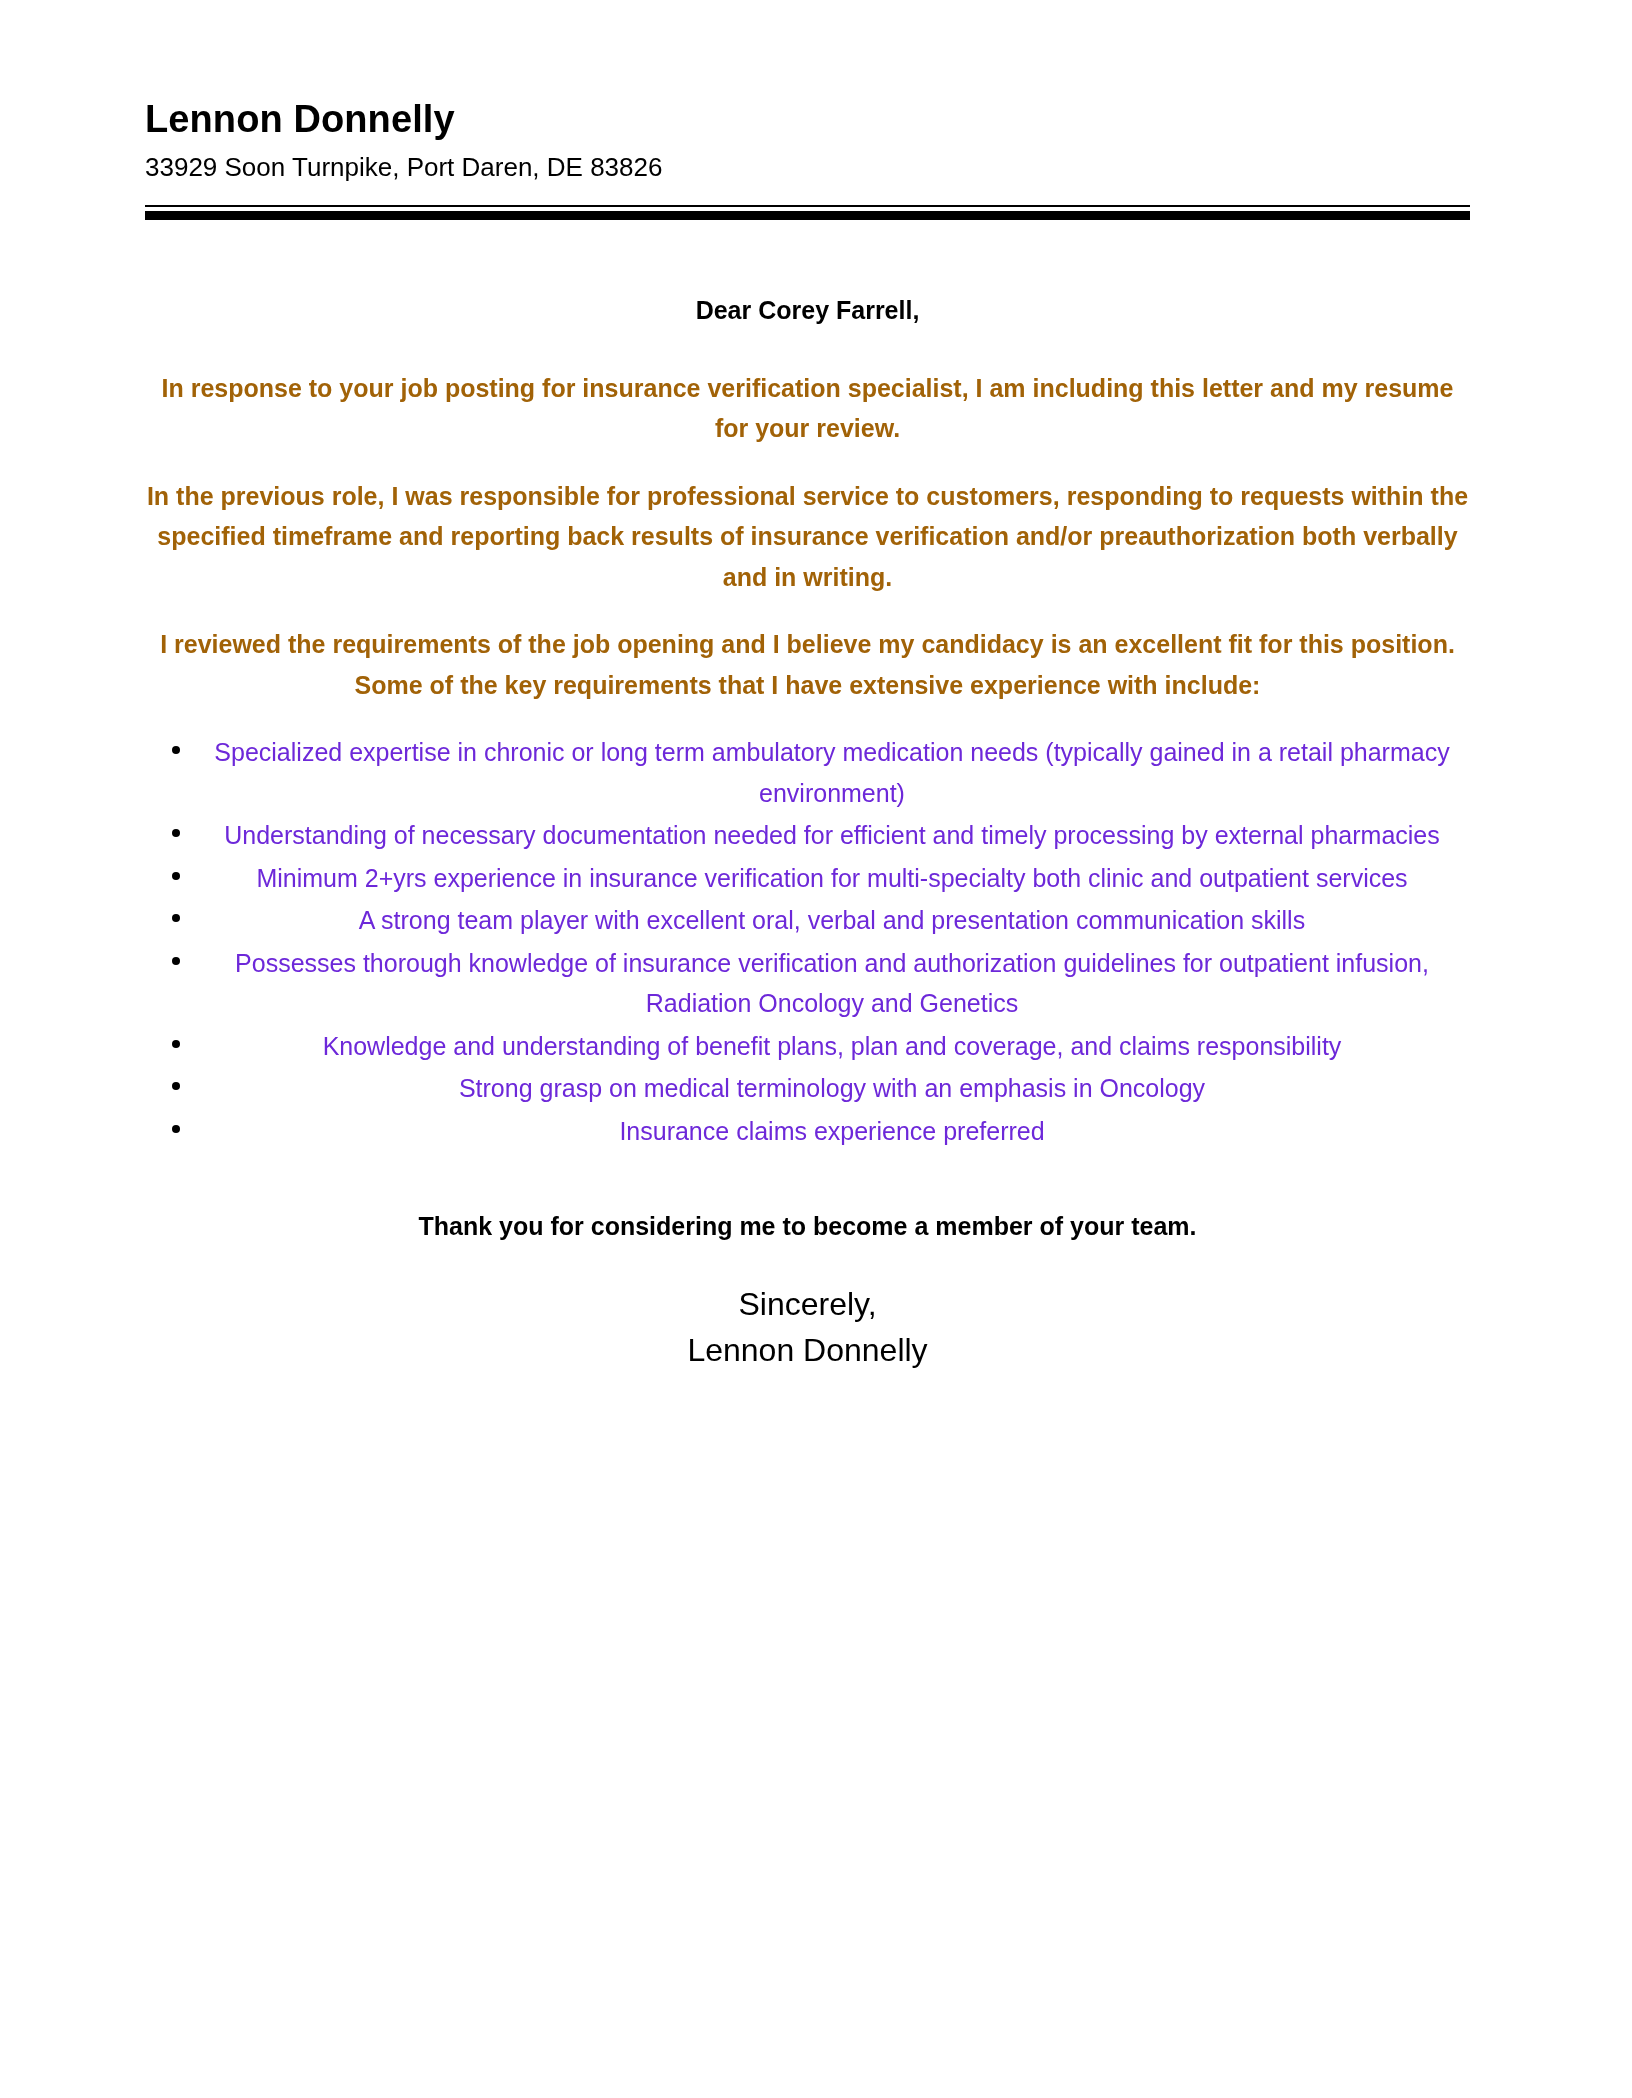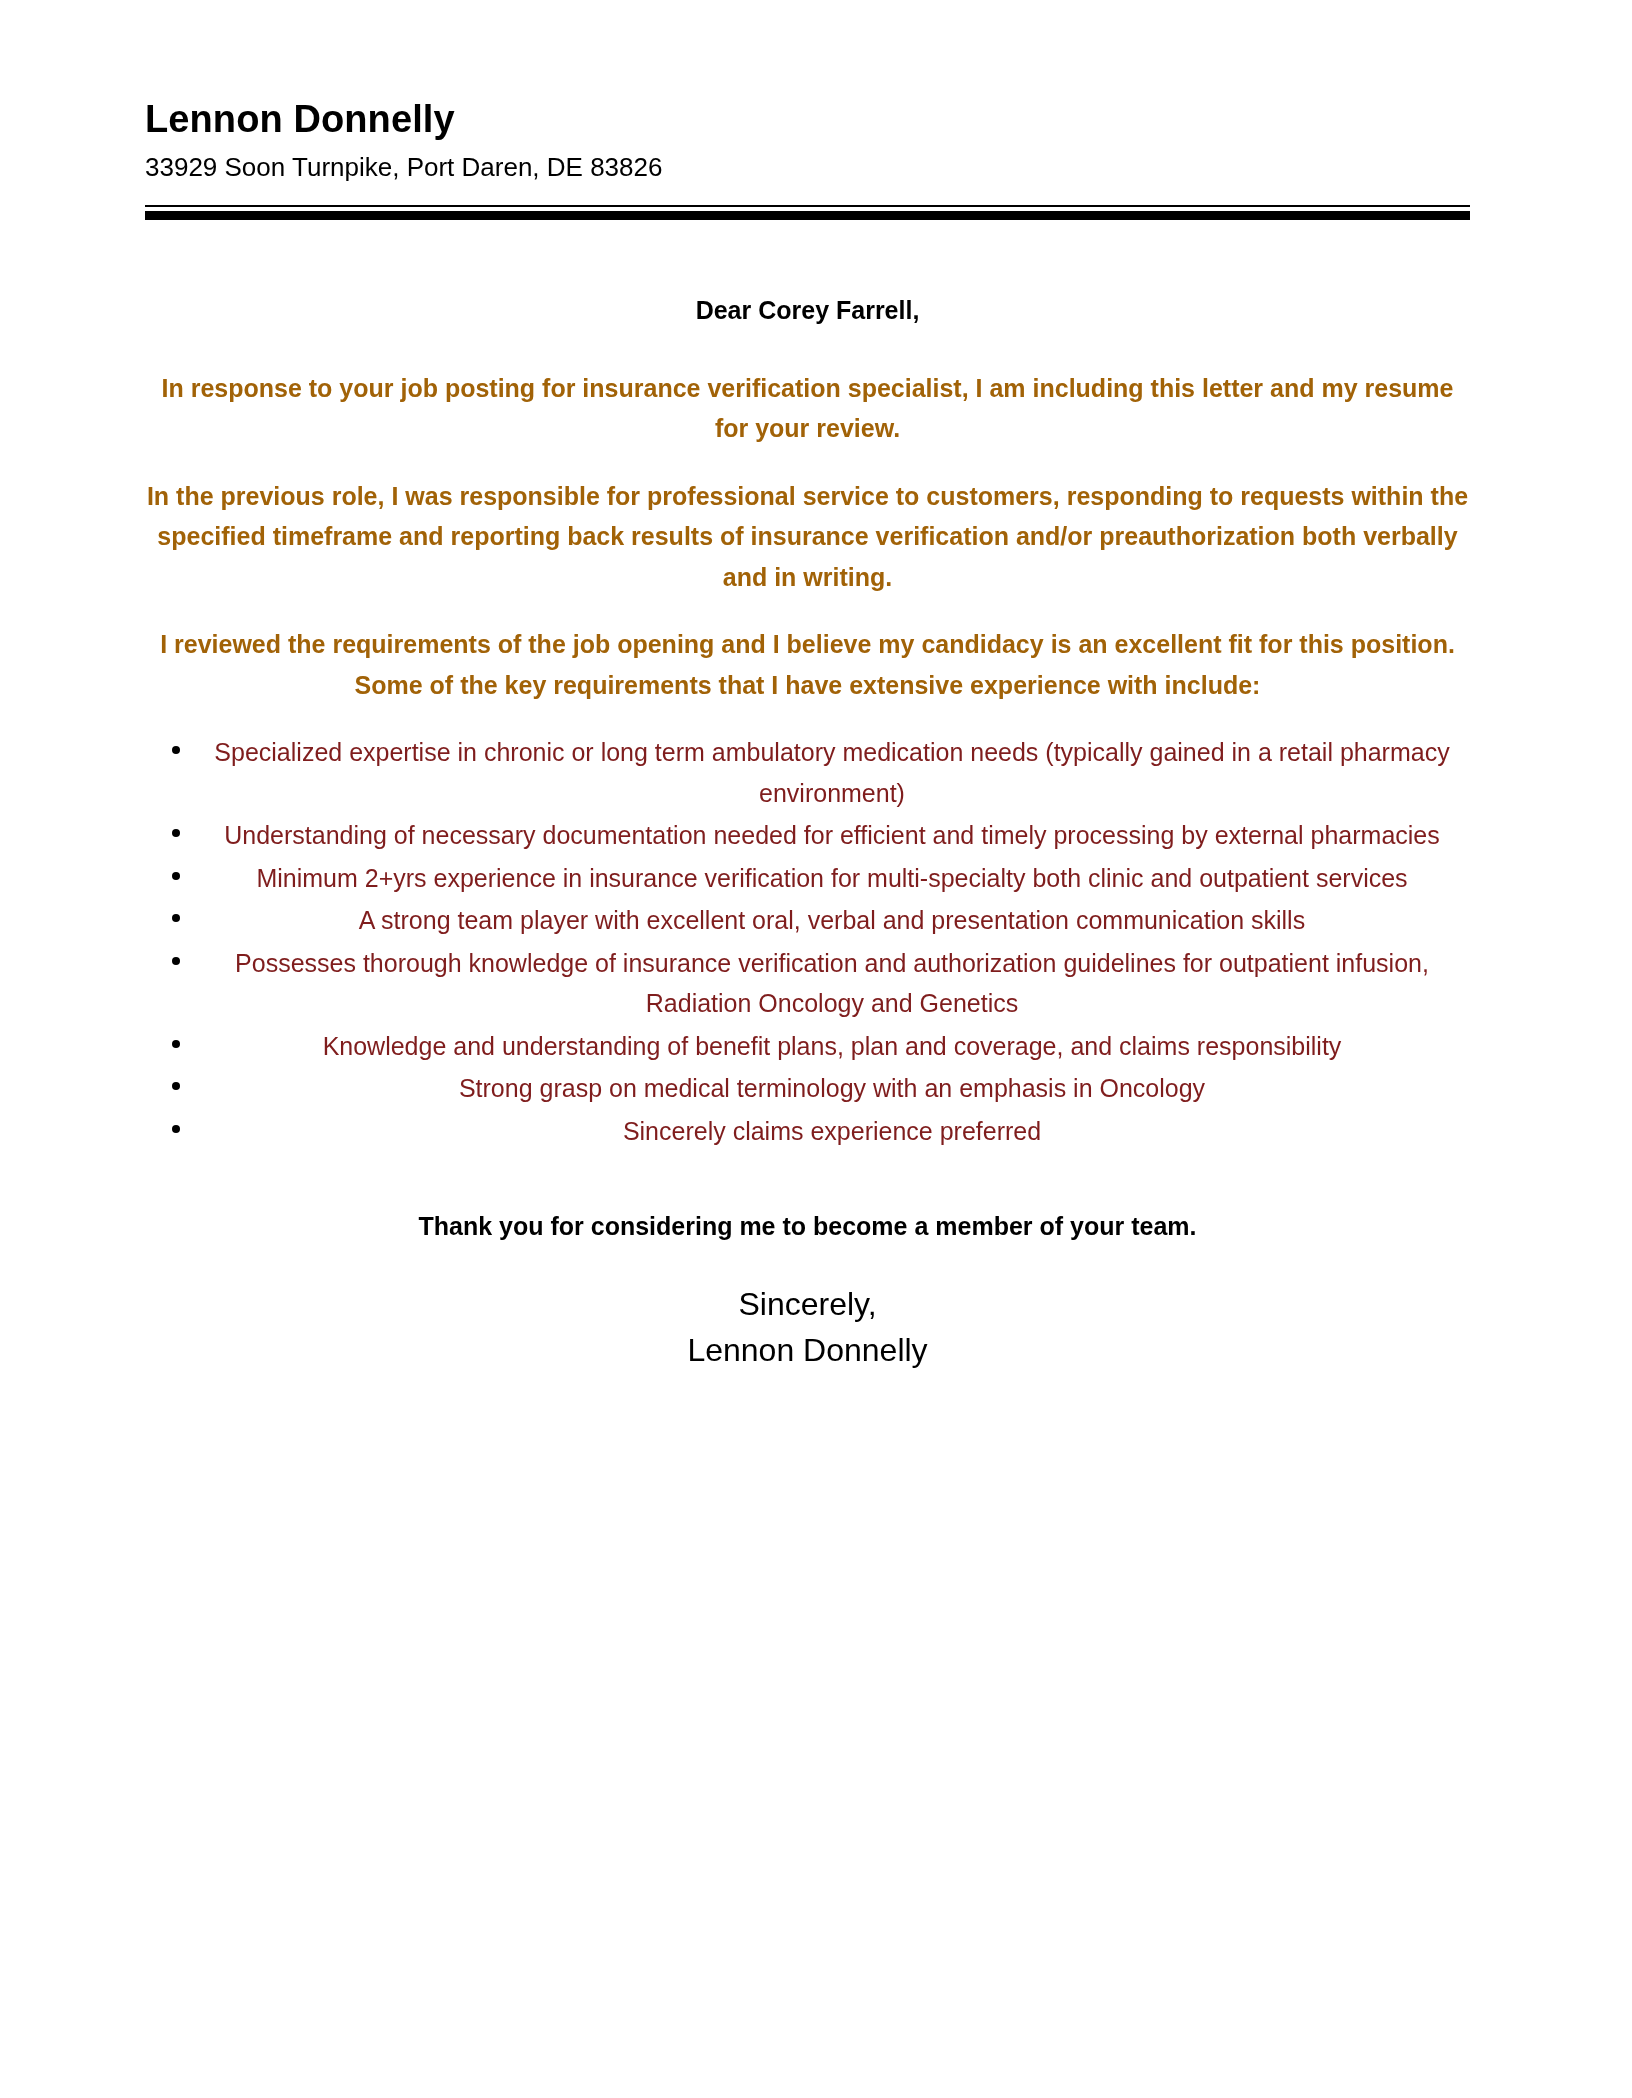--- a/index.html
+++ b/index.html
@@ -98,21 +98,21 @@
     list-style: none;
     margin: 14px 0 0 0;
     padding: 0;
   }
   ul.requirements li {
     position: relative;
     font-size: 25px;
     line-height: 1.62;
     padding-left: 49px;
     margin: 0 0 2px 0;
-    color: #7f1d1d;
+    color: #6d28d9;
   }
   ul.requirements li .bullet-dot {
     position: absolute;
     left: 27px;
     top: 14px;
     width: 8px;
     height: 8px;
     border-radius: 50%;
     background: #000000;
   }
@@ -186,21 +186,21 @@
         <li>
           <span class="bullet-dot"></span>
           <span>Knowledge and understanding of benefit plans, plan and coverage, and claims responsibility</span>
         </li>
         <li>
           <span class="bullet-dot"></span>
           <span>Strong grasp on medical terminology with an emphasis in Oncology</span>
         </li>
         <li>
           <span class="bullet-dot"></span>
-          <span>Sincerely claims experience preferred</span>
+          <span>Insurance claims experience preferred</span>
         </li>
       </ul>
 
       <div class="thanks">Thank you for considering me to become a member of your team.</div>
 
       <div class="closing">
         <div class="line">Sincerely,</div>
         <div class="line">Lennon Donnelly</div>
       </div>
 

